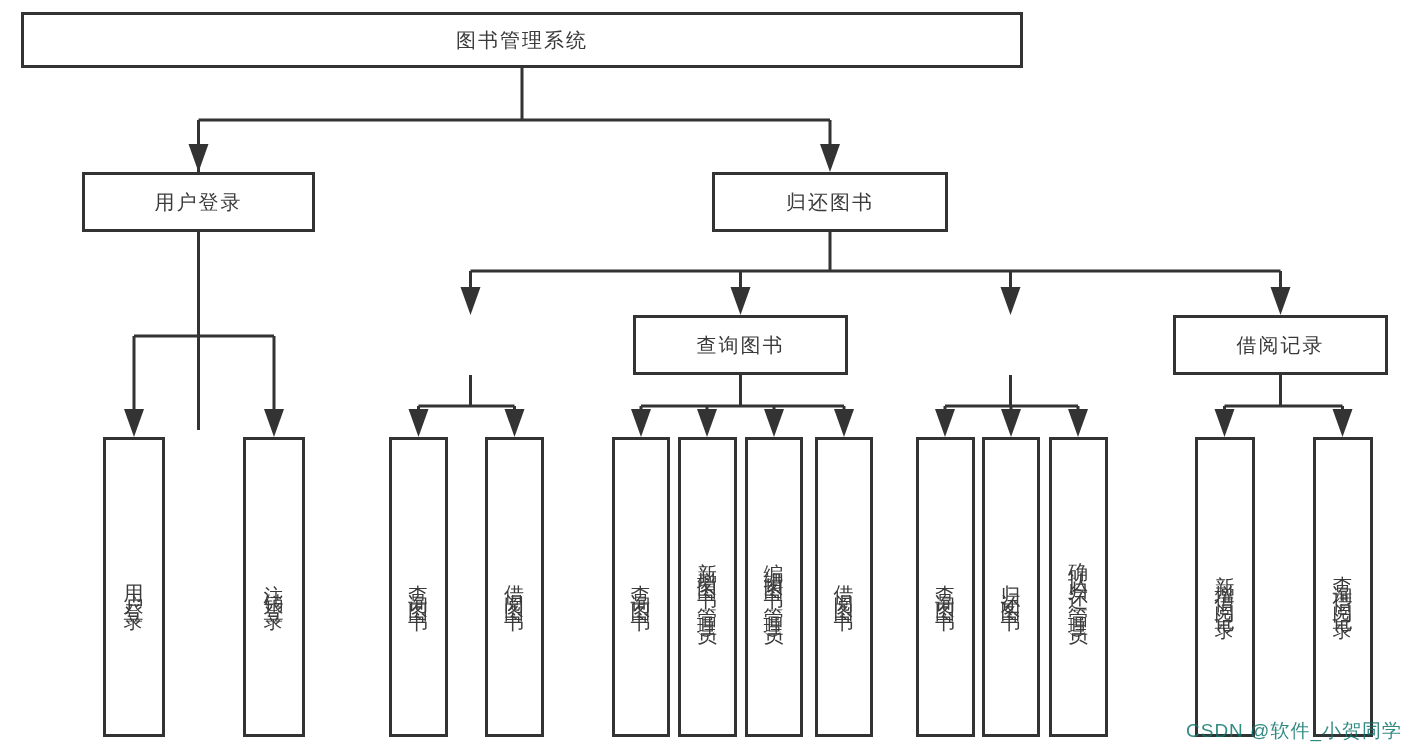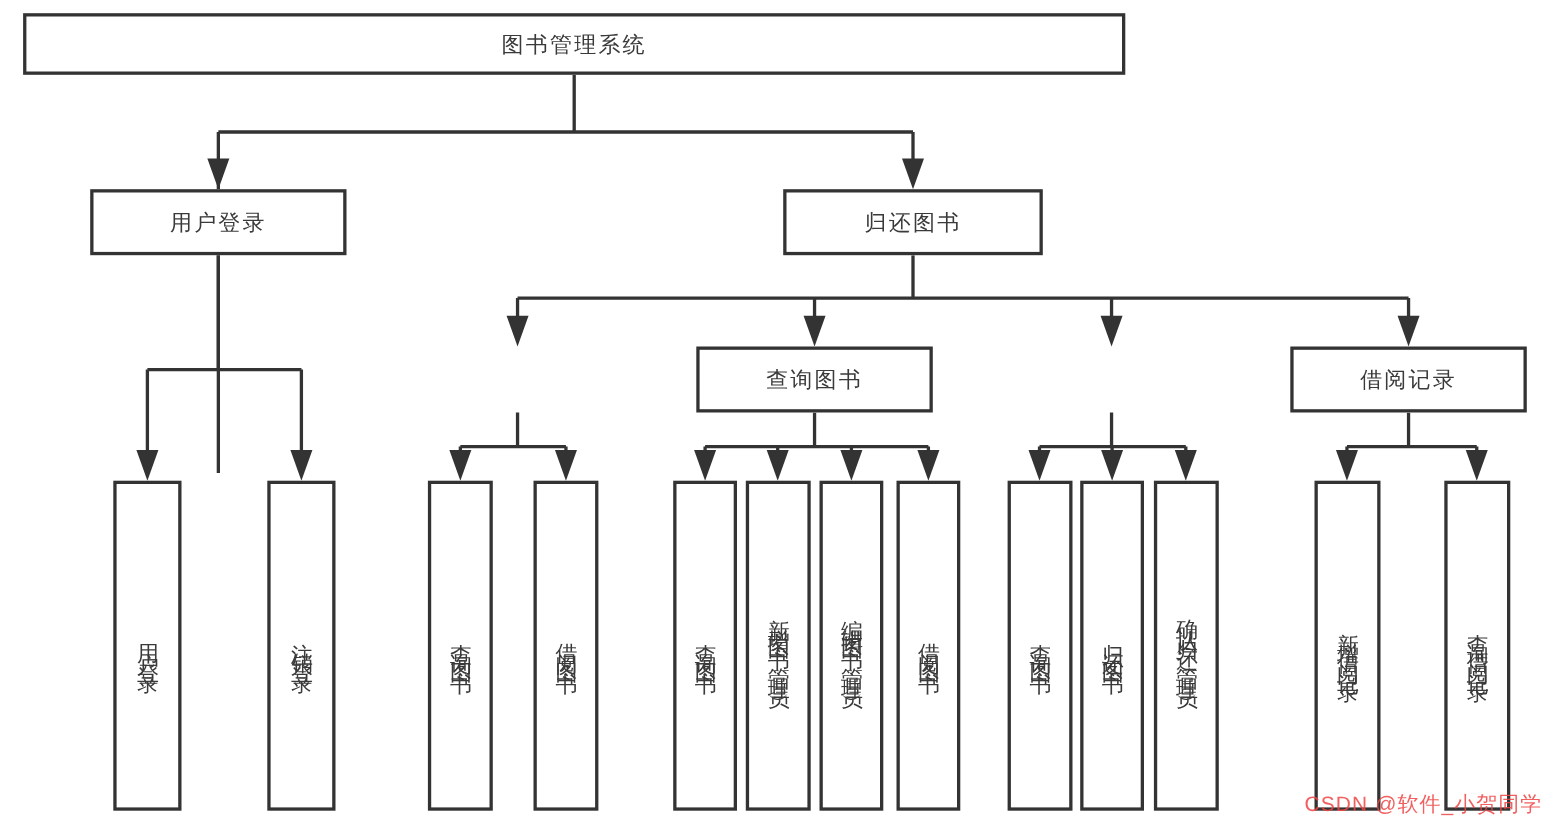--- a/index.html
+++ b/index.html
@@ -32,21 +32,21 @@
     font-size: 20px;
     line-height: 1;
   }
   .watermark {
     position: absolute;
     left: 1186px;
     top: 718px;
     z-index: 5;
     font-size: 19px;
     letter-spacing: 1px;
-    color: #ef4444;
+    color: #0f766e;
     opacity: 0.85;
     white-space: nowrap;
   }
 </style>
 </head>
 <body>
 
 <div class="canvas">
 
   <svg class="wires" width="1405" height="747" viewBox="0 0 1405 747">

